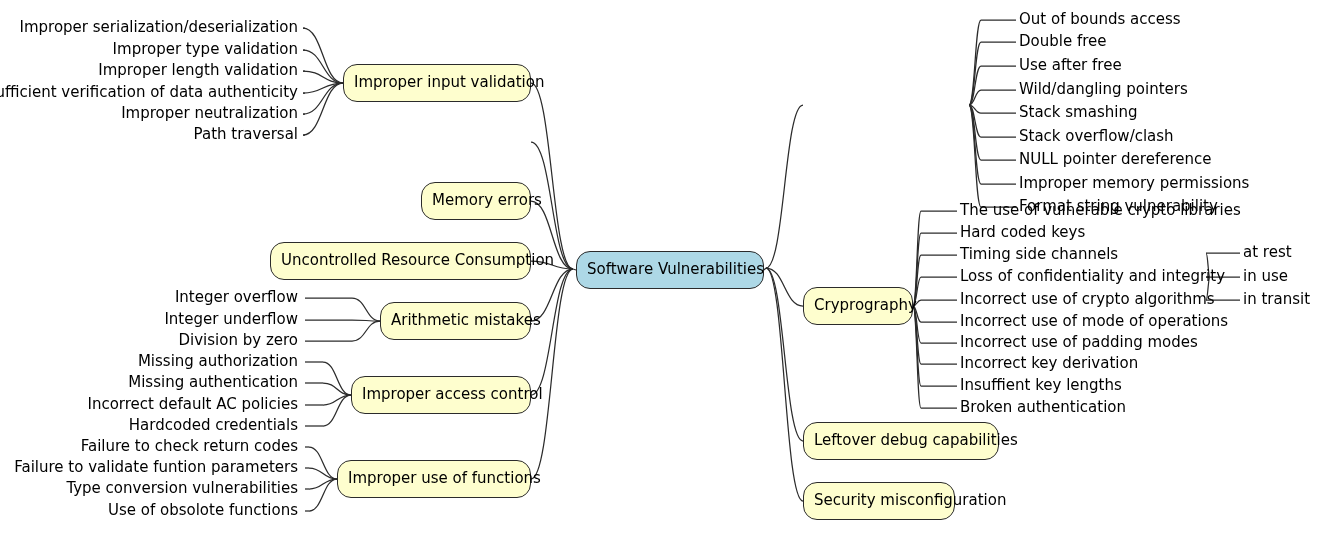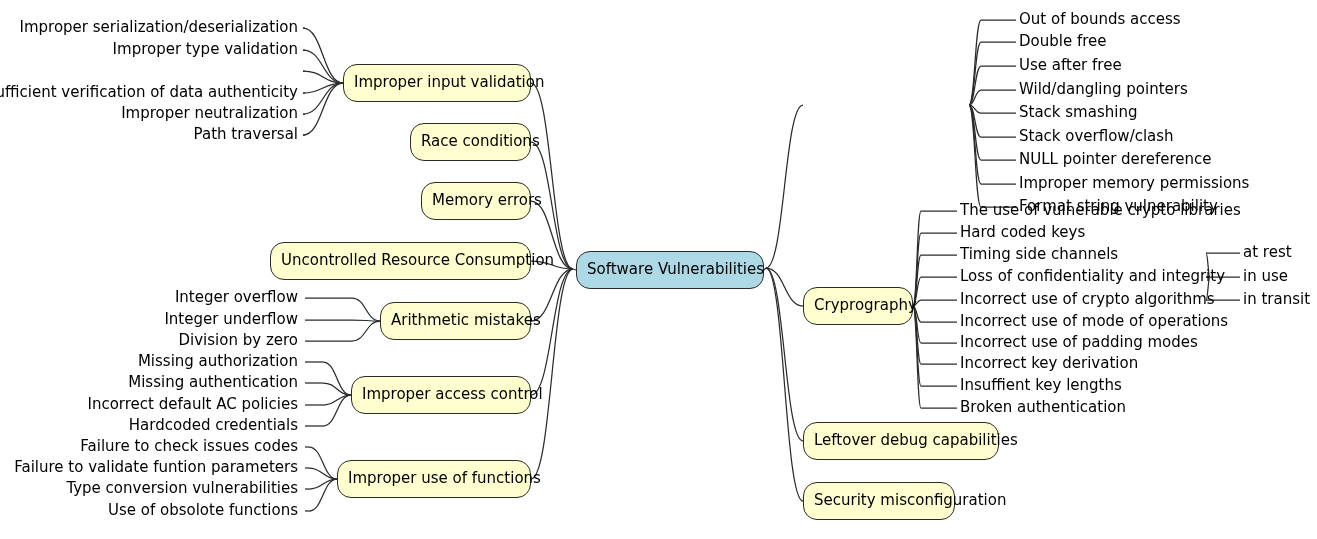--- a/index.html
+++ b/index.html
@@ -146,39 +146,39 @@
       <path d="M 921 408 L 957 408" fill="none" stroke="#2B2B2B" stroke-width="1.25"></path>
       <path d="M 1210 277 C 1208 277, 1208 253, 1206 253" fill="none" stroke="#2B2B2B" stroke-width="1.25"></path>
       <path d="M 1206 253 L 1240 253" fill="none" stroke="#2B2B2B" stroke-width="1.25"></path>
       <path d="M 1210 277 C 1208 277, 1208 277, 1206 277" fill="none" stroke="#2B2B2B" stroke-width="1.25"></path>
       <path d="M 1206 277 L 1240 277" fill="none" stroke="#2B2B2B" stroke-width="1.25"></path>
       <path d="M 1210 277 C 1208 277, 1208 300, 1206 300" fill="none" stroke="#2B2B2B" stroke-width="1.25"></path>
       <path d="M 1206 300 L 1240 300" fill="none" stroke="#2B2B2B" stroke-width="1.25"></path>
     </svg>
 <div class="node root" style="left: 576px; top: 251px; width: 188px; height: 38px; line-height: 35px;">Software Vulnerabilities</div>
     <div class="node" style="left: 343px; top: 64px; width: 188px; height: 38px; line-height: 35px;">Improper input validation</div>
-    <div class="node" style="left: 410px; top: 123px; width: 121px; height: 38px; line-height: 35px;">Race conditions</div>
     <div class="node" style="left: 421px; top: 182px; width: 110px; height: 38px; line-height: 35px;">Memory errors</div>
     <div class="node" style="left: 270px; top: 242px; width: 261px; height: 38px; line-height: 35px;">Uncontrolled Resource Consumption</div>
     <div class="node" style="left: 380px; top: 302px; width: 151px; height: 38px; line-height: 35px;">Arithmetic mistakes</div>
     <div class="node" style="left: 351px; top: 376px; width: 180px; height: 38px; line-height: 35px;">Improper access control</div>
     <div class="node" style="left: 337px; top: 460px; width: 194px; height: 38px; line-height: 35px;">Improper use of functions</div>
     <div class="leaf left-side" style="left: 298px; top: 20px;">Improper serialization/deserialization</div>
     <div class="leaf left-side" style="left: 298px; top: 42px;">Improper type validation</div>
+    <div class="leaf left-side" style="left: 298px; top: 63px;">Improper length validation</div>
     <div class="leaf left-side" style="left: 298px; top: 85px;">Insufficient verification of data authenticity</div>
     <div class="leaf left-side" style="left: 298px; top: 106px;">Improper neutralization</div>
     <div class="leaf left-side" style="left: 298px; top: 127px;">Path traversal</div>
     <div class="leaf left-side" style="left: 298px; top: 290px;">Integer overflow</div>
     <div class="leaf left-side" style="left: 298px; top: 312px;">Integer underflow</div>
     <div class="leaf left-side" style="left: 298px; top: 333px;">Division by zero</div>
     <div class="leaf left-side" style="left: 298px; top: 354px;">Missing authorization</div>
     <div class="leaf left-side" style="left: 298px; top: 375px;">Missing authentication</div>
     <div class="leaf left-side" style="left: 298px; top: 397px; text-align: right;">Incorrect default AC policies</div>
     <div class="leaf left-side" style="left: 298px; top: 418px;">Hardcoded credentials</div>
-    <div class="leaf left-side" style="left: 298px; top: 439px;">Failure to check issues codes</div>
+    <div class="leaf left-side" style="left: 298px; top: 439px;">Failure to check return codes</div>
     <div class="leaf left-side" style="left: 298px; top: 460px;">Failure to validate funtion parameters</div>
     <div class="leaf left-side" style="left: 298px; top: 481px;">Type conversion vulnerabilities</div>
     <div class="leaf left-side" style="left: 298px; top: 503px;">Use of obsolote functions</div>
     <div class="node" style="left: 803px; top: 287px; width: 110px; height: 38px; line-height: 35px;">Cryprography</div>
     <div class="node" style="left: 803px; top: 422px; width: 196px; height: 38px; line-height: 35px;">Leftover debug capabilities</div>
     <div class="node" style="left: 803px; top: 482px; width: 152px; height: 38px; line-height: 35px;">Security misconfiguration</div>
     <div class="leaf right-side" style="left: 1019px; top: 12px;">Out of bounds access</div>
     <div class="leaf right-side" style="left: 1019px; top: 34px;">Double free</div>
     <div class="leaf right-side" style="left: 1019px; top: 58px;">Use after free</div>
     <div class="leaf right-side" style="left: 1019px; top: 82px;">Wild/dangling pointers</div>

